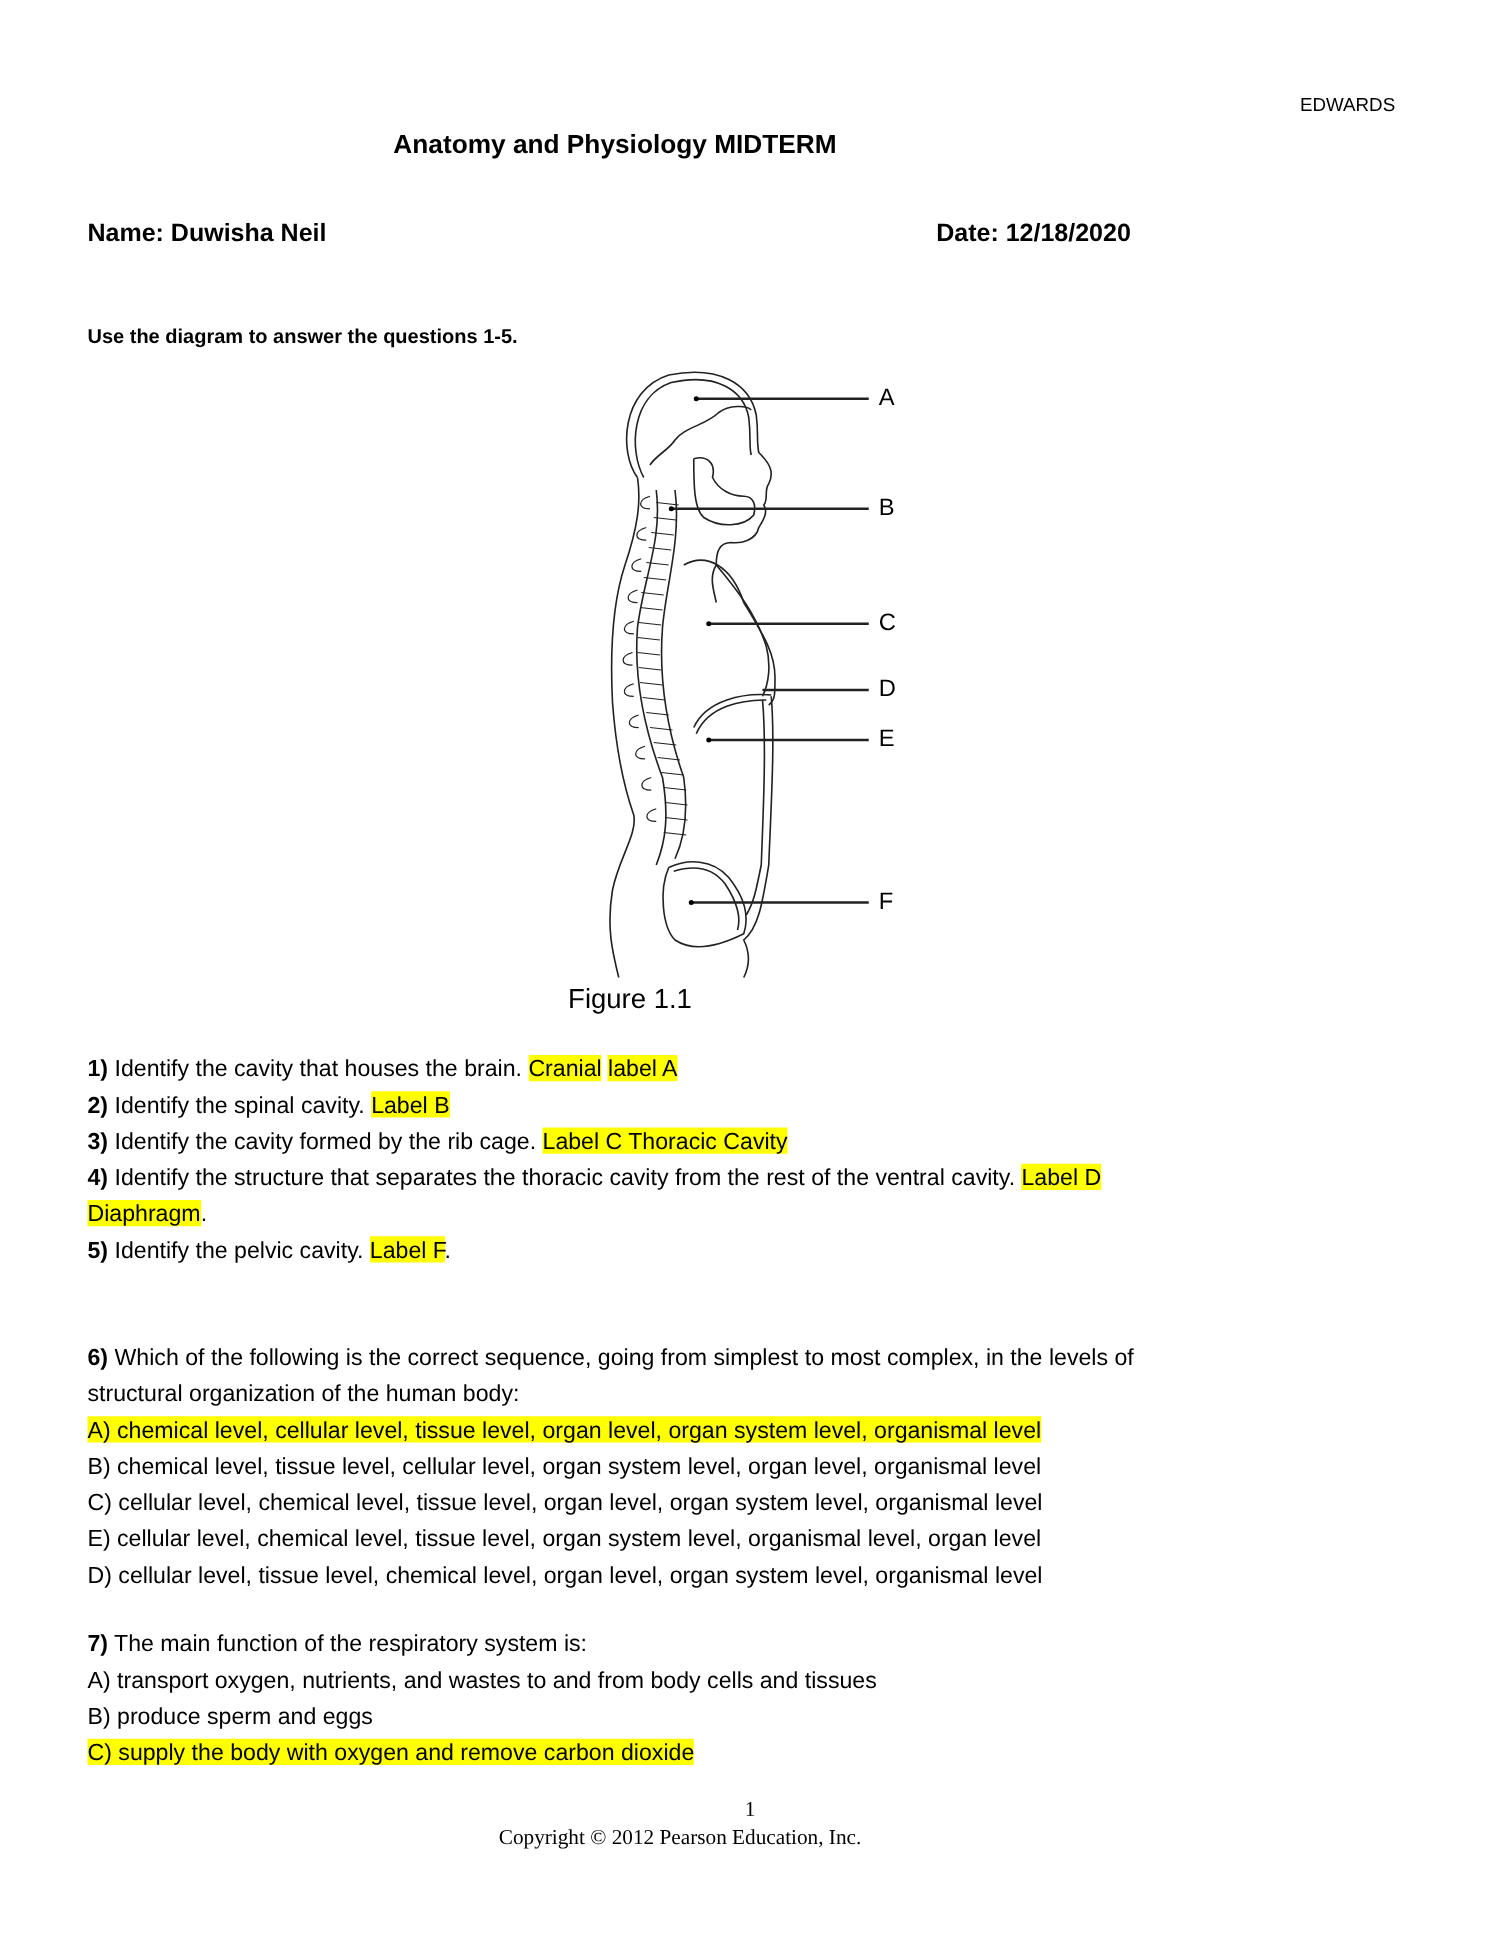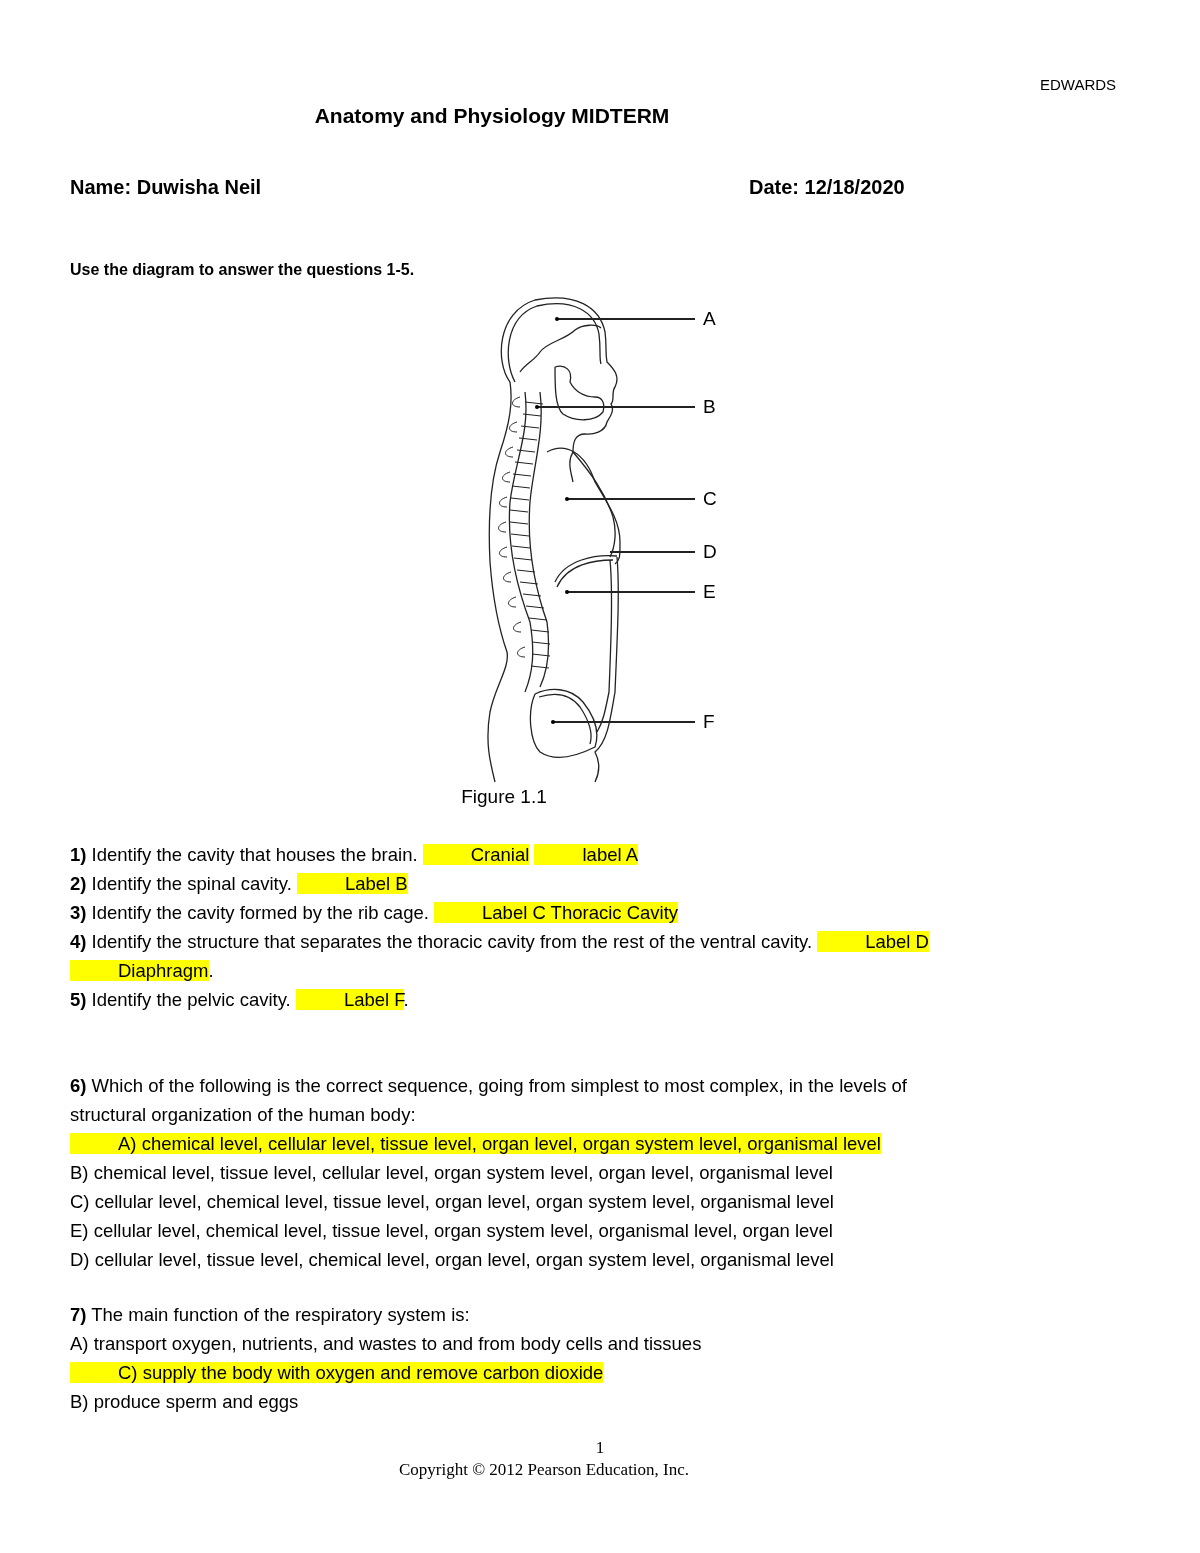--- a/index.html
+++ b/index.html
@@ -5,25 +5,25 @@
   html, body { margin: 0; padding: 0; background: #ffffff; }
   body { width: 1200px; height: 1553px; position: relative; overflow: hidden;
          font-family: "Liberation Sans", "DejaVu Sans", sans-serif; color: #000; }
   .abs { position: absolute; }
   .header-right { top: 76px; left: 1040px; font-size: 15px; letter-spacing: 0px; }
   .title { top: 104px; left: 0; width: 984px; text-align: center; font-size: 21px; font-weight: bold; }
   .name { top: 176px; left: 70px; font-size: 20px; font-weight: bold; }
   .date { top: 176px; left: 749px; font-size: 20px; font-weight: bold; }
   .instruction { top: 244px; left: 70px; font-size: 16px; font-weight: bold; margin-top: 17px; }
   .figure { top: 292px; left: 455px; width: 290px; height: 495px; }
-  .fig-caption { top: 786px; left: 0; width: 1008px; text-align: center; font-size: 19px; }
+  .fig-caption { top: 786px; left: 0; width: 1008px; text-align: center; font-size: 22px; }
   .qblock { left: 70px; width: 1060px; font-size: 18.5px; line-height: 29px; }
   .qline { white-space: nowrap; height: 29px; }
   .qnum { font-weight: bold; }
-  .hl { background: #ffff00; padding-left: 48px; }
+  .hl { background: #ffff00; }
   .footer-page { top: 1438px; left: 0; width: 1200px; text-align: center;
                  font-family: "Liberation Serif", serif; font-size: 17px; }
   .footer-copy { top: 1460px; left: 0; width: 1088px; text-align: center;
                  font-family: "Liberation Serif", serif; font-size: 17px; }
 </style>
 </head>
 <body>
 
 <div class="abs header-right">EDWARDS</div>
 <div class="abs title">Anatomy and Physiology MIDTERM</div>
@@ -119,18 +119,18 @@
   <div class="qline"><span>C) cellular level, chemical level, tissue level, organ level, organ system level, organismal level</span></div>
   <div class="qline"><span>E) cellular level, chemical level, tissue level, organ system level, organismal level, organ level</span></div>
   <div class="qline"><span>D) cellular level, tissue level, chemical level, organ level, organ system level, organismal level</span></div>
 </div>
 
 <div class="abs qblock" style="top:1300px;">
   <div class="qline">
     <span class="qnum">7)</span><span> The main function of the respiratory system is:</span>
   </div>
   <div class="qline"><span>A) transport oxygen, nutrients, and wastes to and from body cells and tissues</span></div>
+  <div class="qline"><span>B) produce sperm and eggs</span></div>
   <div class="qline"><span class="hl">C) supply the body with oxygen and remove carbon dioxide</span></div>
-  <div class="qline"><span>B) produce sperm and eggs</span></div>
 </div>
 
 <div class="abs footer-page">1</div>
 <div class="abs footer-copy">Copyright © 2012 Pearson Education, Inc.</div>
 
 </body></html>

